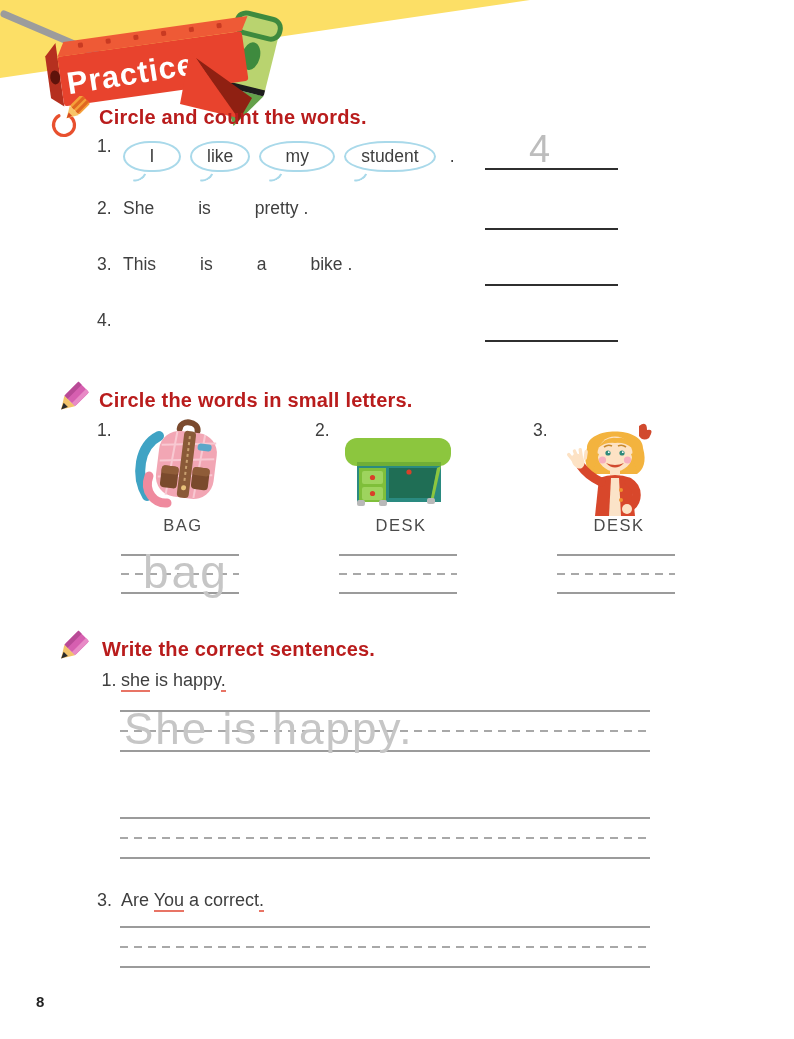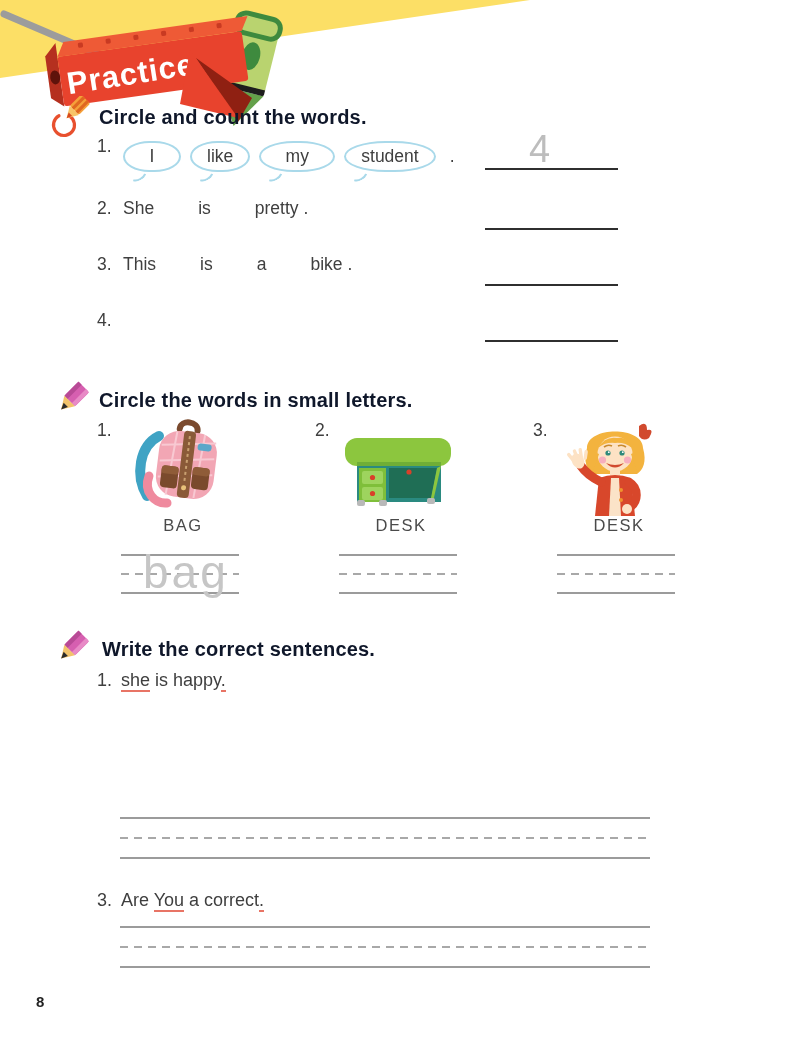--- a/index.html
+++ b/index.html
@@ -4,21 +4,21 @@
 <style>
   html,body{margin:0;padding:0;background:#fff;}
   .page{
     position:relative;width:794px;height:1039px;background:#ffffff;overflow:hidden;
     font-family:"Liberation Sans","DejaVu Sans",sans-serif;color:#3b3b3b;
   }
   
   .banner-svg{position:absolute;top:0;left:0;}
   
   .sec-header{position:absolute;display:flex;align-items:center;gap:9px;}
-  .sec-title{font-weight:bold;font-size:20px;color:#0f172a;letter-spacing:.2px;}
+  .sec-title{font-weight:bold;font-size:20px;color:#b91c1c;letter-spacing:.2px;}
   
   .s1-row{position:absolute;left:97px;width:560px;display:flex;align-items:flex-start;font-size:17.5px;color:#3f3f3f;}
   .num{width:26px;flex:0 0 26px;}
   .wordrow{display:flex;gap:44px;}
   .wordrow-circled{display:flex;gap:9px;align-items:center;}
   .oval{
     position:relative;display:inline-block;text-align:center;min-width:24px;
     padding:3px 15px;border:2.5px solid #a9d9ea;border-radius:50% / 55%;
   }
   .oval::after{
@@ -281,23 +281,29 @@
         <rect x="13" y="2" width="15" height="20" rx="2" fill="#d65fb0"></rect>
         <rect x="13" y="2" width="4.5" height="20" fill="#b84a96"></rect>
         <rect x="23.5" y="2" width="4.5" height="20" fill="#e88ac6"></rect>
         <polygon points="13,22 28,22 20.5,34" fill="#f2c36b"></polygon>
         <polygon points="17.5,27.5 23.5,27.5 20.5,34" fill="#2b2b2b"></polygon>
       </g>
     </svg>
     <span class="sec-title">Write the correct sentences.</span>
   </div>
 
-  <div class="s3-sentence" style="top:670px;">
+  <div class="s3-sentence" style="top:670px;text-align:center;">
     <span class="num3">1.</span><span class="ru">she</span><span> is happy</span><span class="ru">.</span>
   </div>
+  <span class="guide guide-wide s3-guide" style="top:710px;">
+    <span class="gl gl-solid g1"></span>
+      <span class="gl gl-dash g2"></span>
+      <span class="gl gl-solid g3"></span>
+    <span class="trace" style="left:4px;top:-3px;font-size:44px;letter-spacing:2px;">She is happy.</span>
+  </span>
 
   <span class="guide guide-wide s3-guide" style="top:817px;">
     <span class="gl gl-solid g1"></span>
       <span class="gl gl-dash g2"></span>
       <span class="gl gl-solid g3"></span>
   </span>
 
   <div class="s3-sentence" style="top:890px;">
     <span class="num3">3.</span><span>Are </span><span class="ru">You</span><span> a correct</span><span class="ru">.</span>
   </div>

